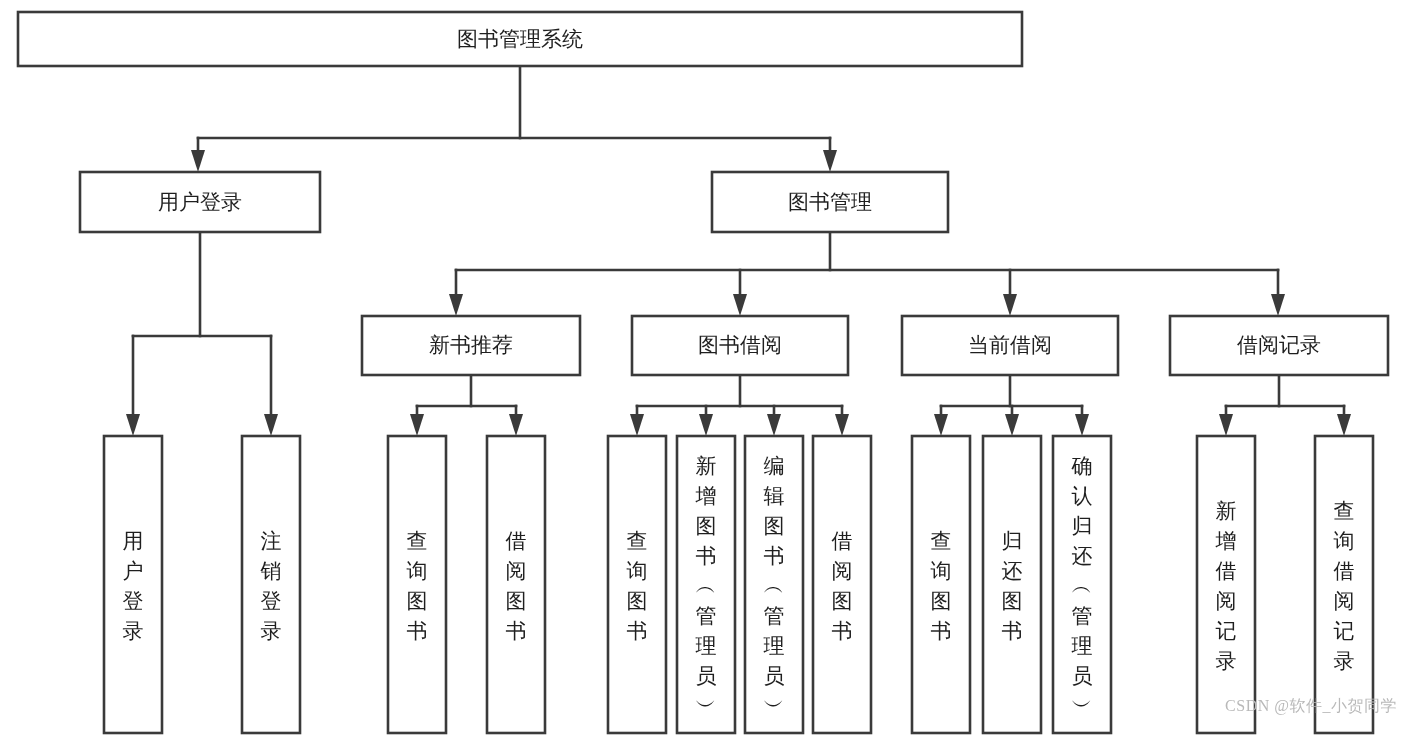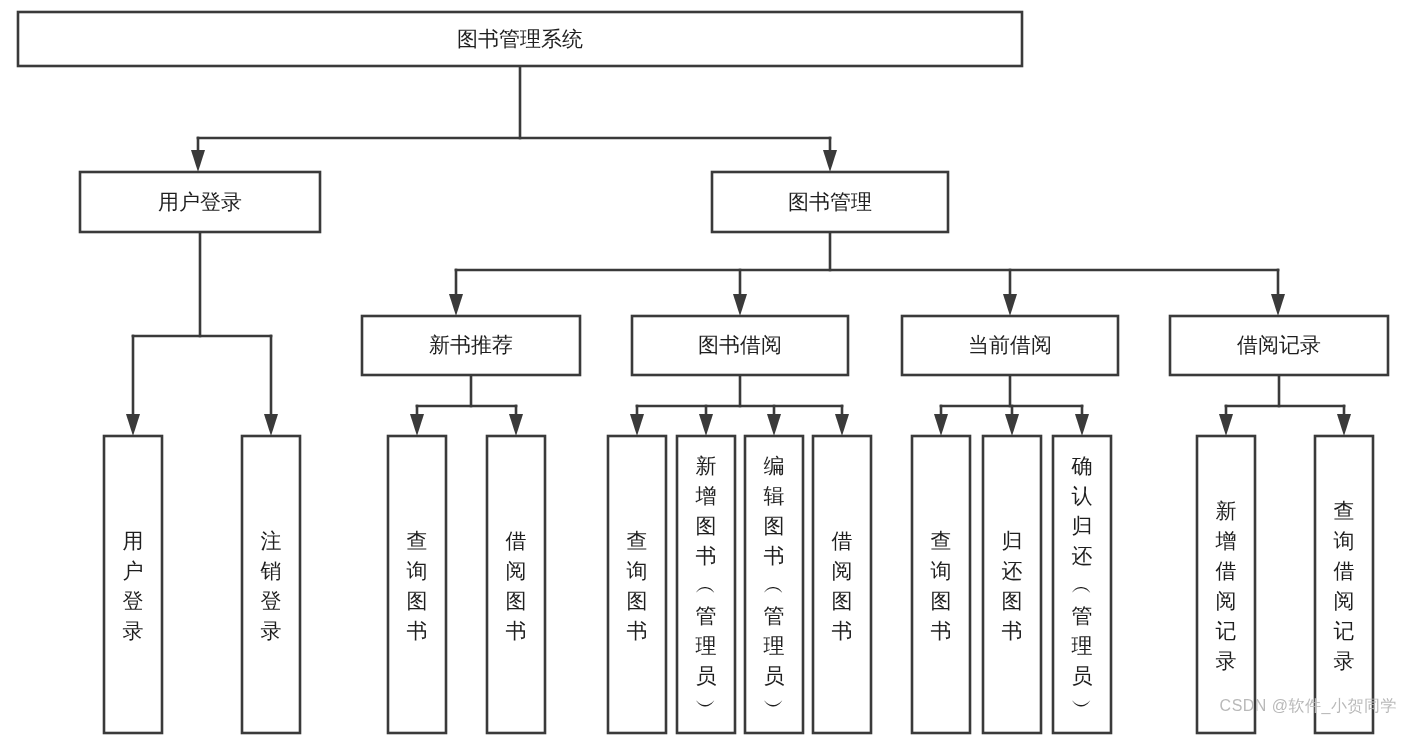--- a/index.html
+++ b/index.html
@@ -22,21 +22,21 @@
     dominant-baseline:middle;
   }
   .node-label.vertical-label{
     font-size:21px;
     text-anchor:middle;
   }
   .vert-char{font-size:21px;}
   .watermark{
     position:absolute;
     right:8px;bottom:4px;
-    font-family:Liberation Sans, sans-serif;
+    font-family:Liberation Serif, serif;
     font-size:16px;
     color:#b9b9b9;
     letter-spacing:0.5px;
     white-space:nowrap;
     user-select:none;
   }
 </style>
 </head>
 <body>
 

